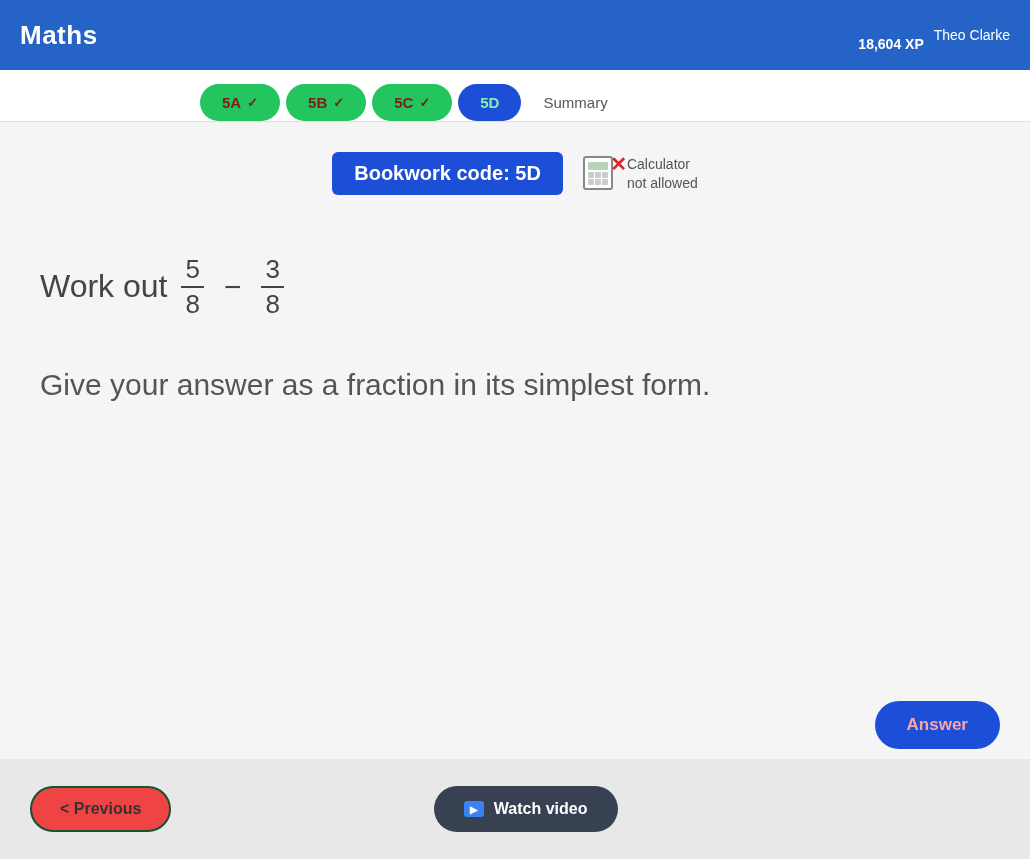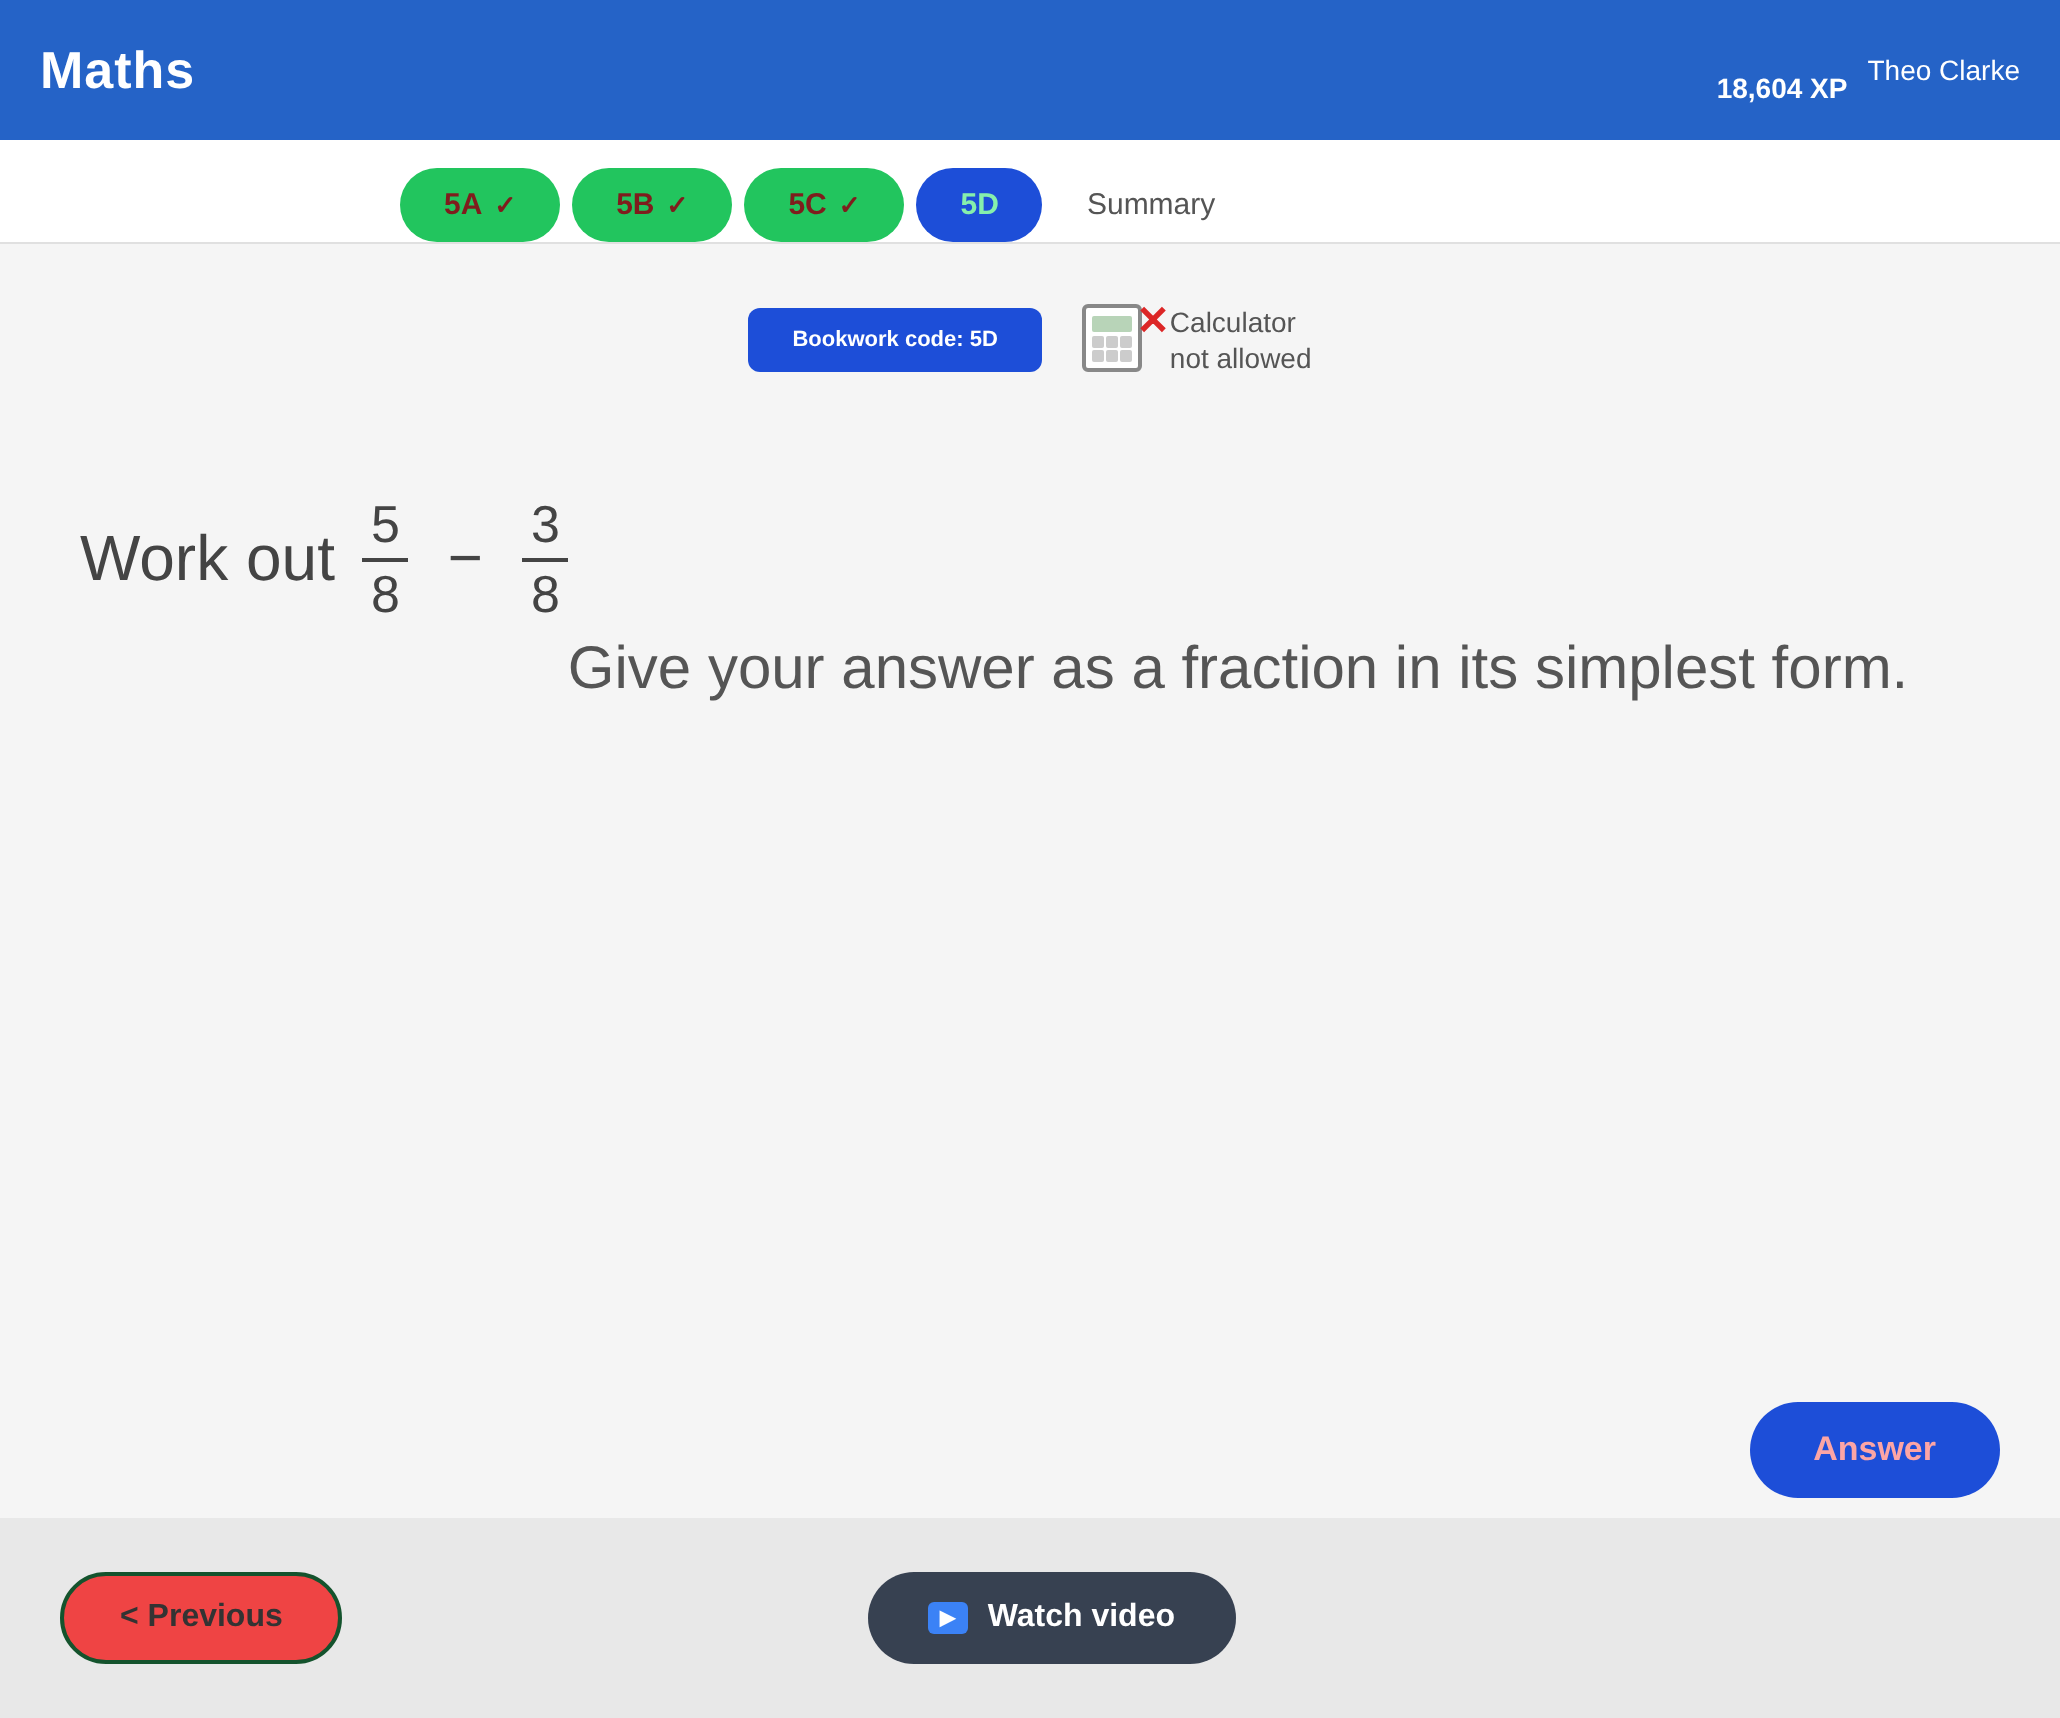--- a/index.html
+++ b/index.html
@@ -110,21 +110,21 @@
       justify-content: center;
       gap: 20px;
       margin-bottom: 60px;
     }
 
     .bookwork-code-badge {
       background: #1d4ed8;
       color: white;
       padding: 10px 22px;
       border-radius: 6px;
-      font-size: 11px;
+      font-size: 20px;
       font-weight: 600;
     }
 
     .calculator-status {
       display: flex;
       align-items: center;
       gap: 8px;
       font-size: 14px;
       color: #555;
     }
@@ -176,22 +176,22 @@
     }
 
     .calculator-label {
       text-align: left;
       line-height: 1.3;
     }
 
     
     .question-area {
       display: flex;
-      flex-direction: row;
-      align-items: flex-end;
+      flex-direction: column;
+      align-items: flex-start;
     }
 
     .question-text {
       font-size: 32px;
       color: #444;
       font-weight: 400;
       display: flex;
       align-items: center;
       gap: 14px;
       margin-bottom: 40px;

